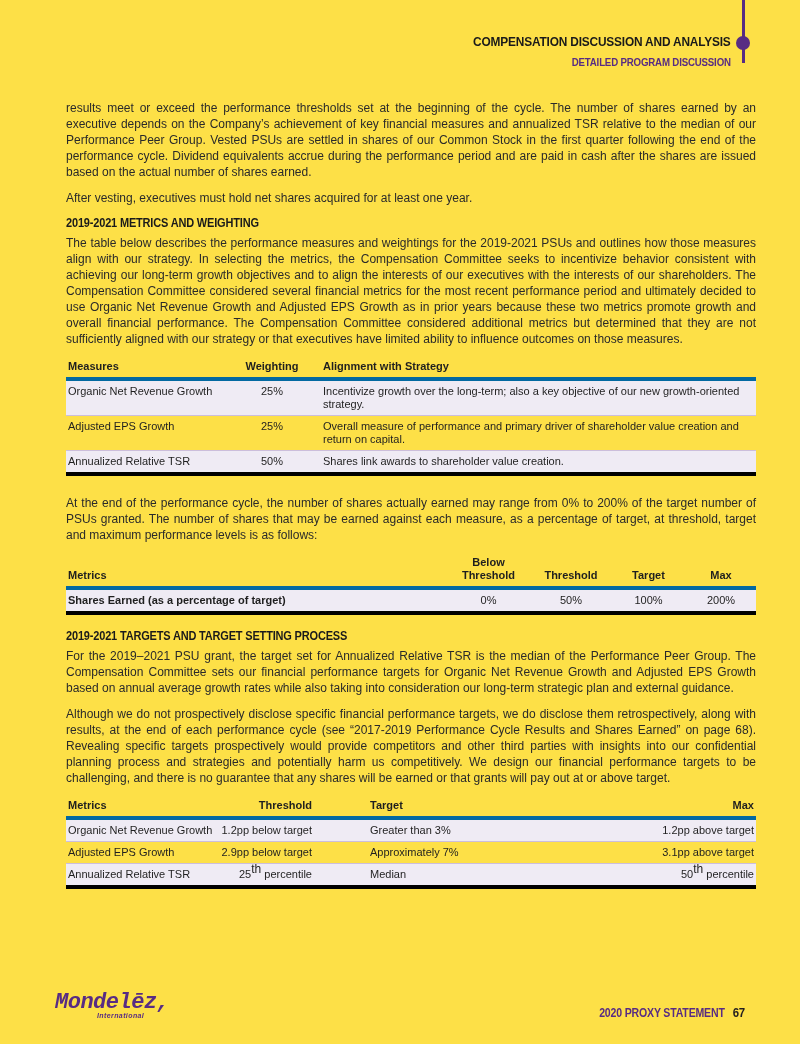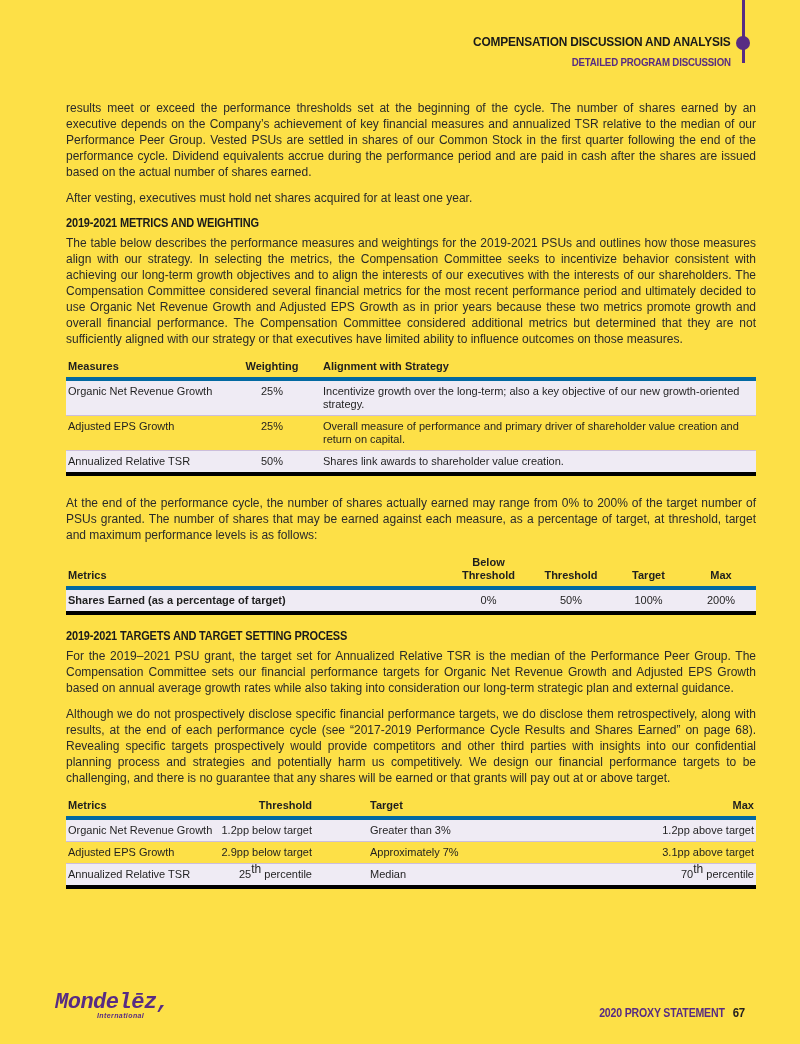--- a/index.html
+++ b/index.html
@@ -249,21 +249,21 @@
         <tr>
           <td>Adjusted EPS Growth</td>
           <td class="al-r">2.9pp below target</td>
           <td class="pad-target">Approximately 7%</td>
           <td class="al-r">3.1pp above target</td>
         </tr>
         <tr class="shade">
           <td>Annualized Relative TSR</td>
           <td class="al-r"><span>25</span><sup>th</sup><span> percentile</span></td>
           <td class="pad-target">Median</td>
-          <td class="al-r"><span>70</span><sup>th</sup><span> percentile</span></td>
+          <td class="al-r"><span>50</span><sup>th</sup><span> percentile</span></td>
         </tr>
       </tbody>
     </table>
 
   </div>
 
   <div class="footer-logo">
     <span class="logo-word">Mondelēz,</span>
     <span class="logo-sub">International</span>
   </div>

